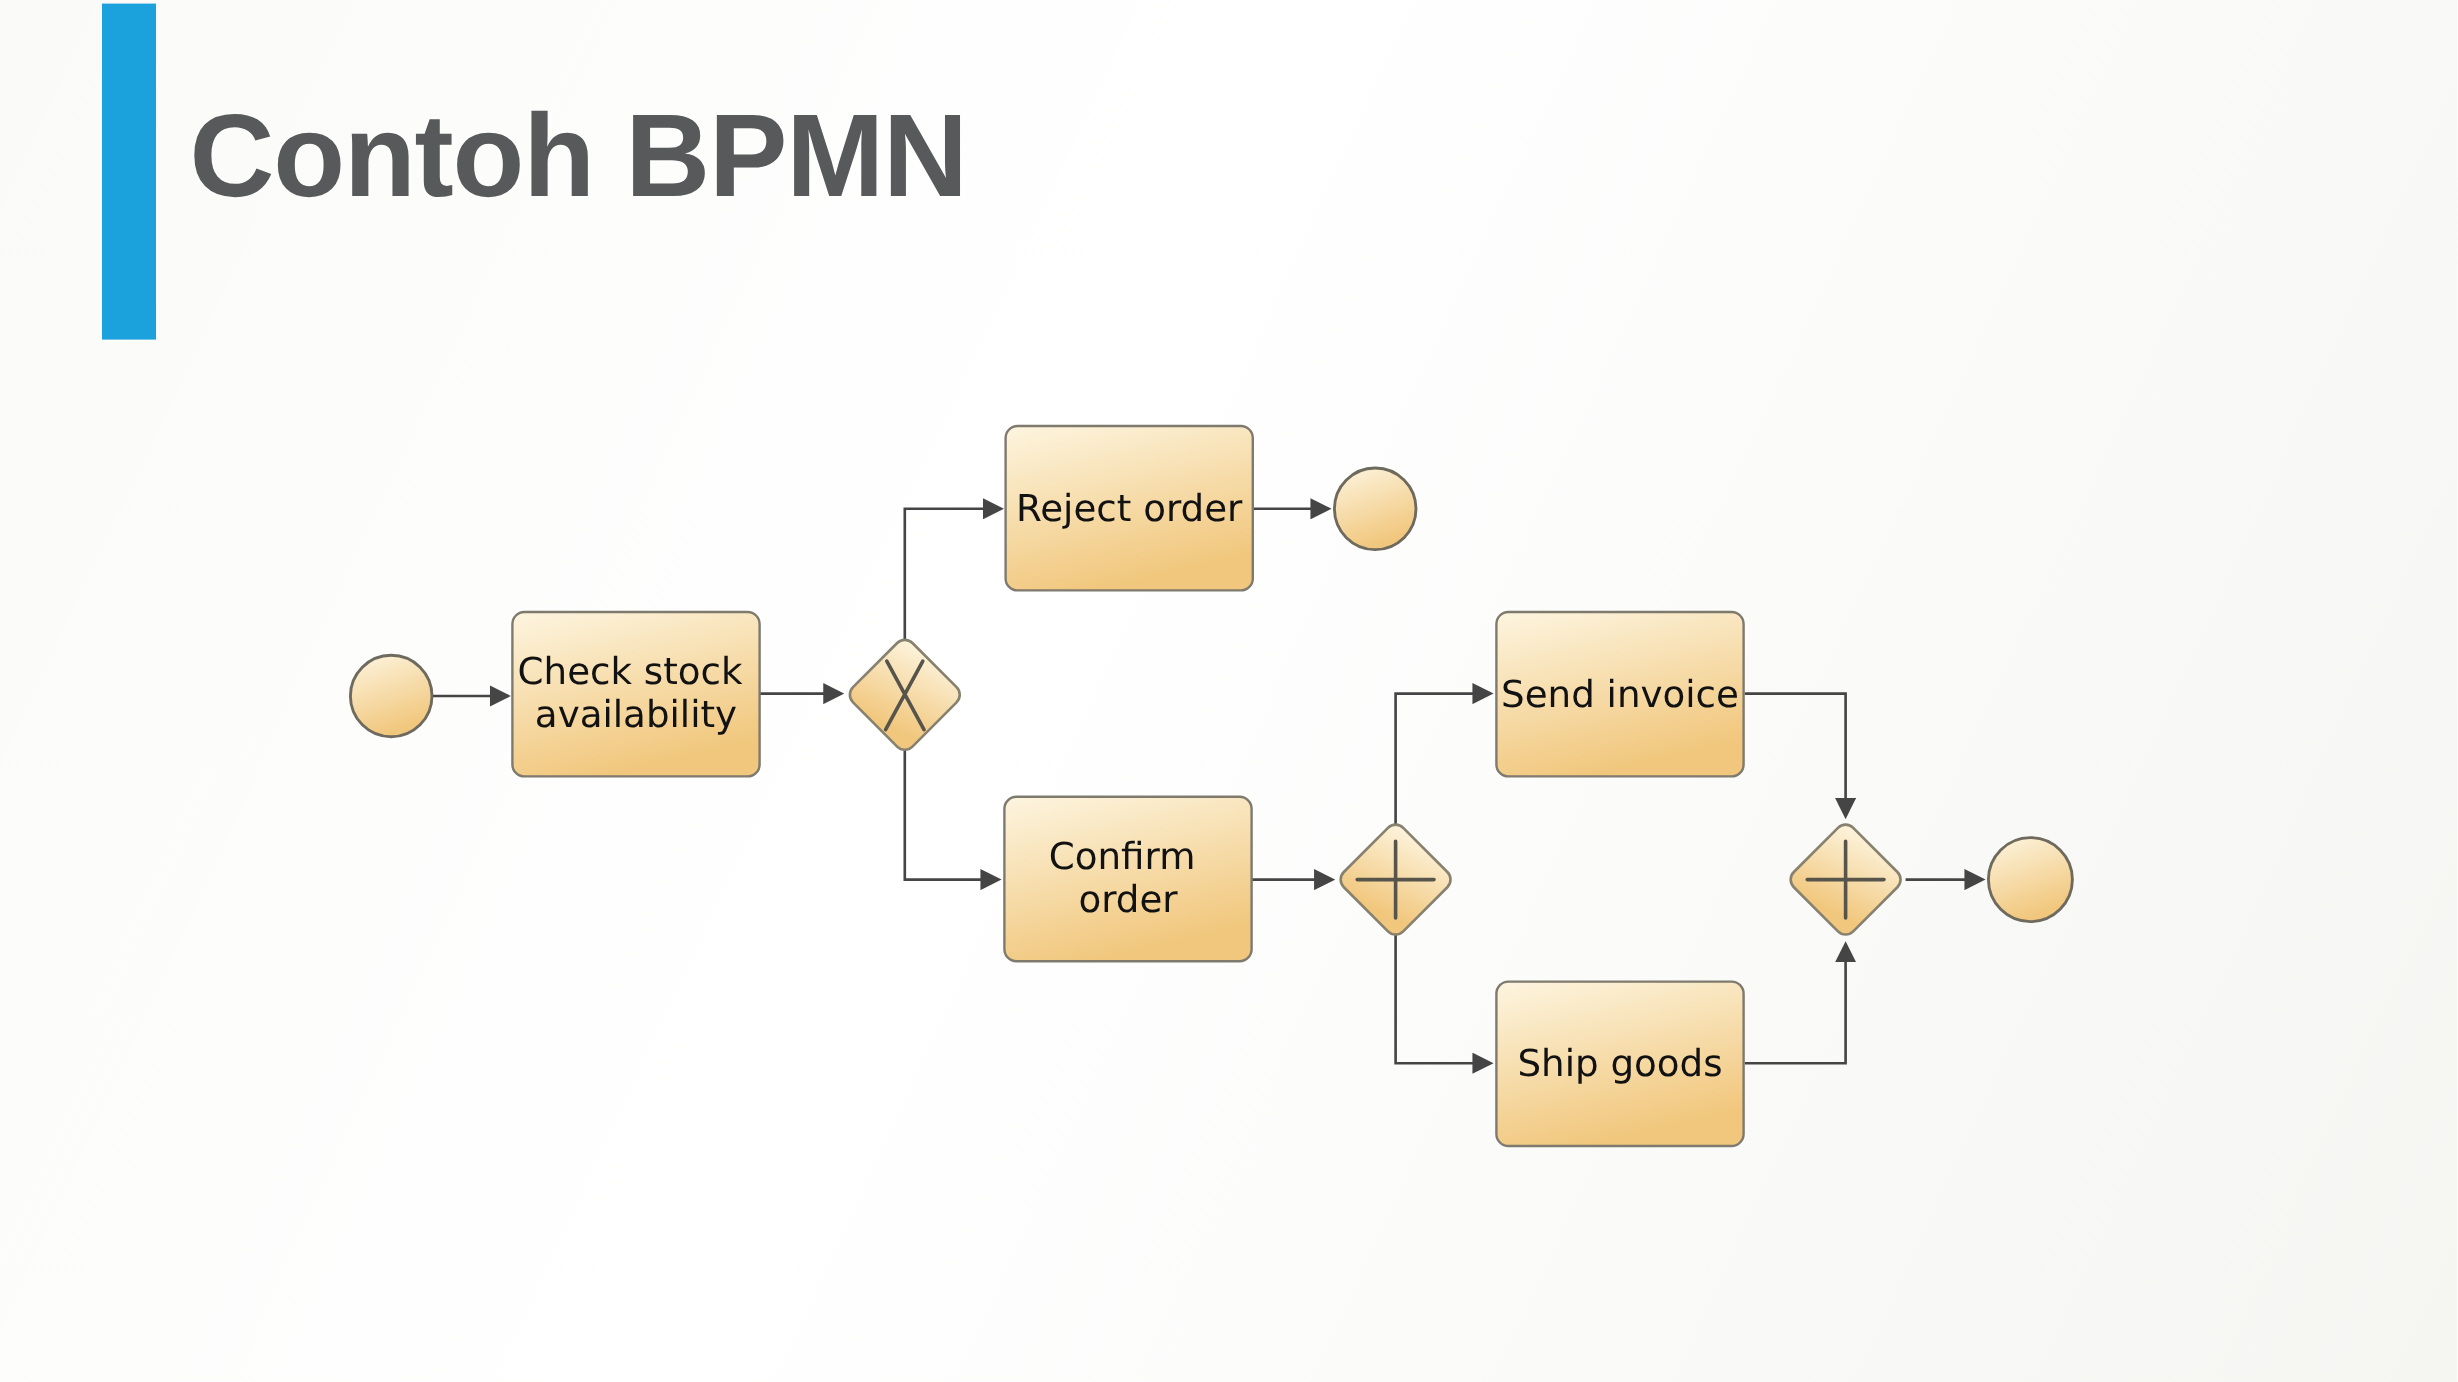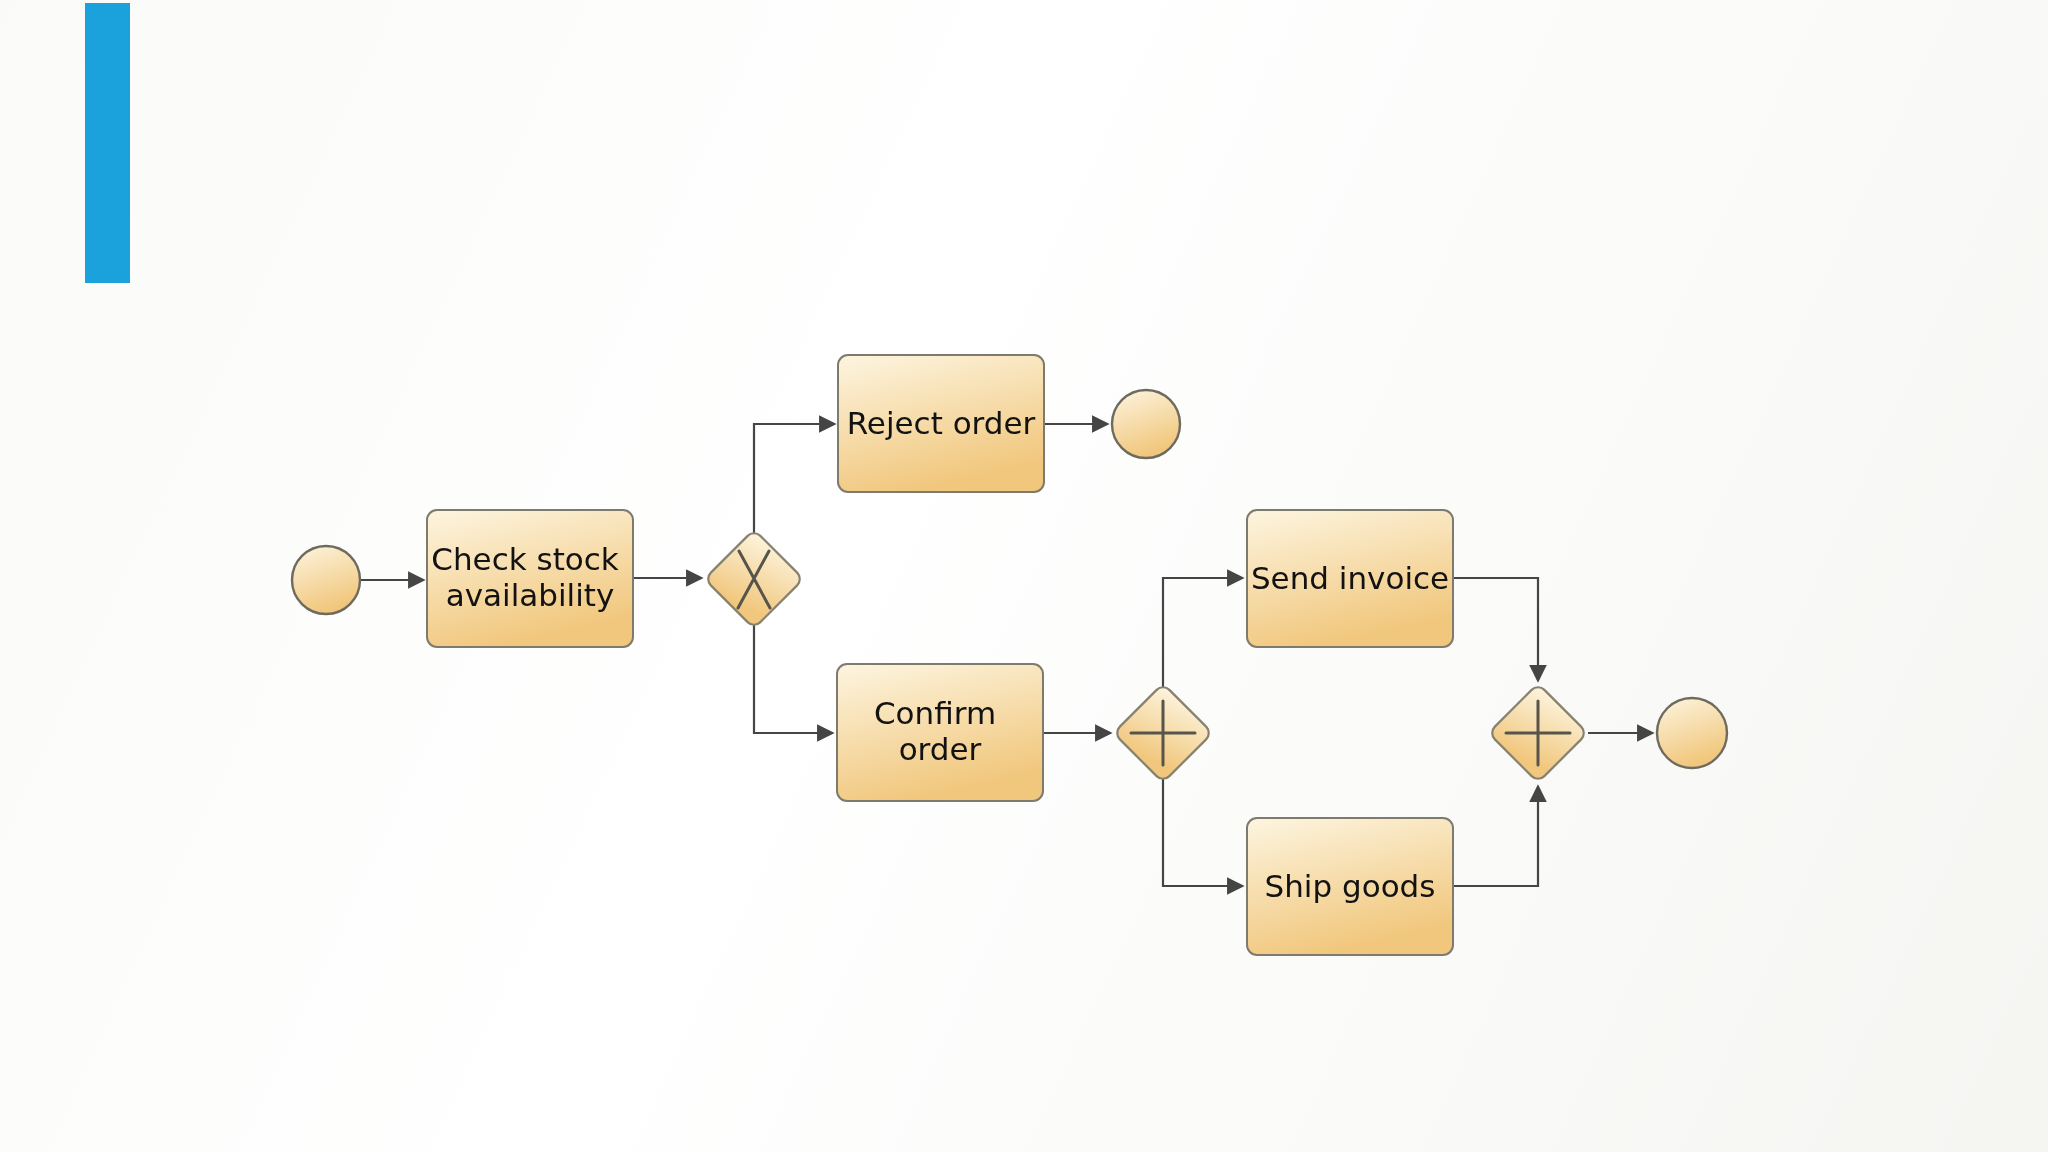--- a/index.html
+++ b/index.html
@@ -62,20 +62,21 @@
     fill: #121212;
   }
 </style>
 </head>
 <body>
 
 <div class="slide">
 
   <div class="accent-bar"></div>
 
+  <h1 class="title">Contoh BPMN</h1>
 
   <svg class="diagram" viewBox="0 0 2048 1152" xmlns="http://www.w3.org/2000/svg">
 
     <defs>
       <linearGradient id="shapeGrad" x1="0" y1="0" x2="0.35" y2="1">
         <stop offset="0" stop-color="#fdf5e0"></stop>
         <stop offset="1" stop-color="#f1c77d"></stop>
       </linearGradient>
       <marker id="arrowhead" viewBox="0 0 10 10" refX="8.5" refY="5" markerWidth="8" markerHeight="8" orient="auto-start-reverse">
         <path d="M 0 0 L 10 5 L 0 10 z" fill="#454545"></path>

